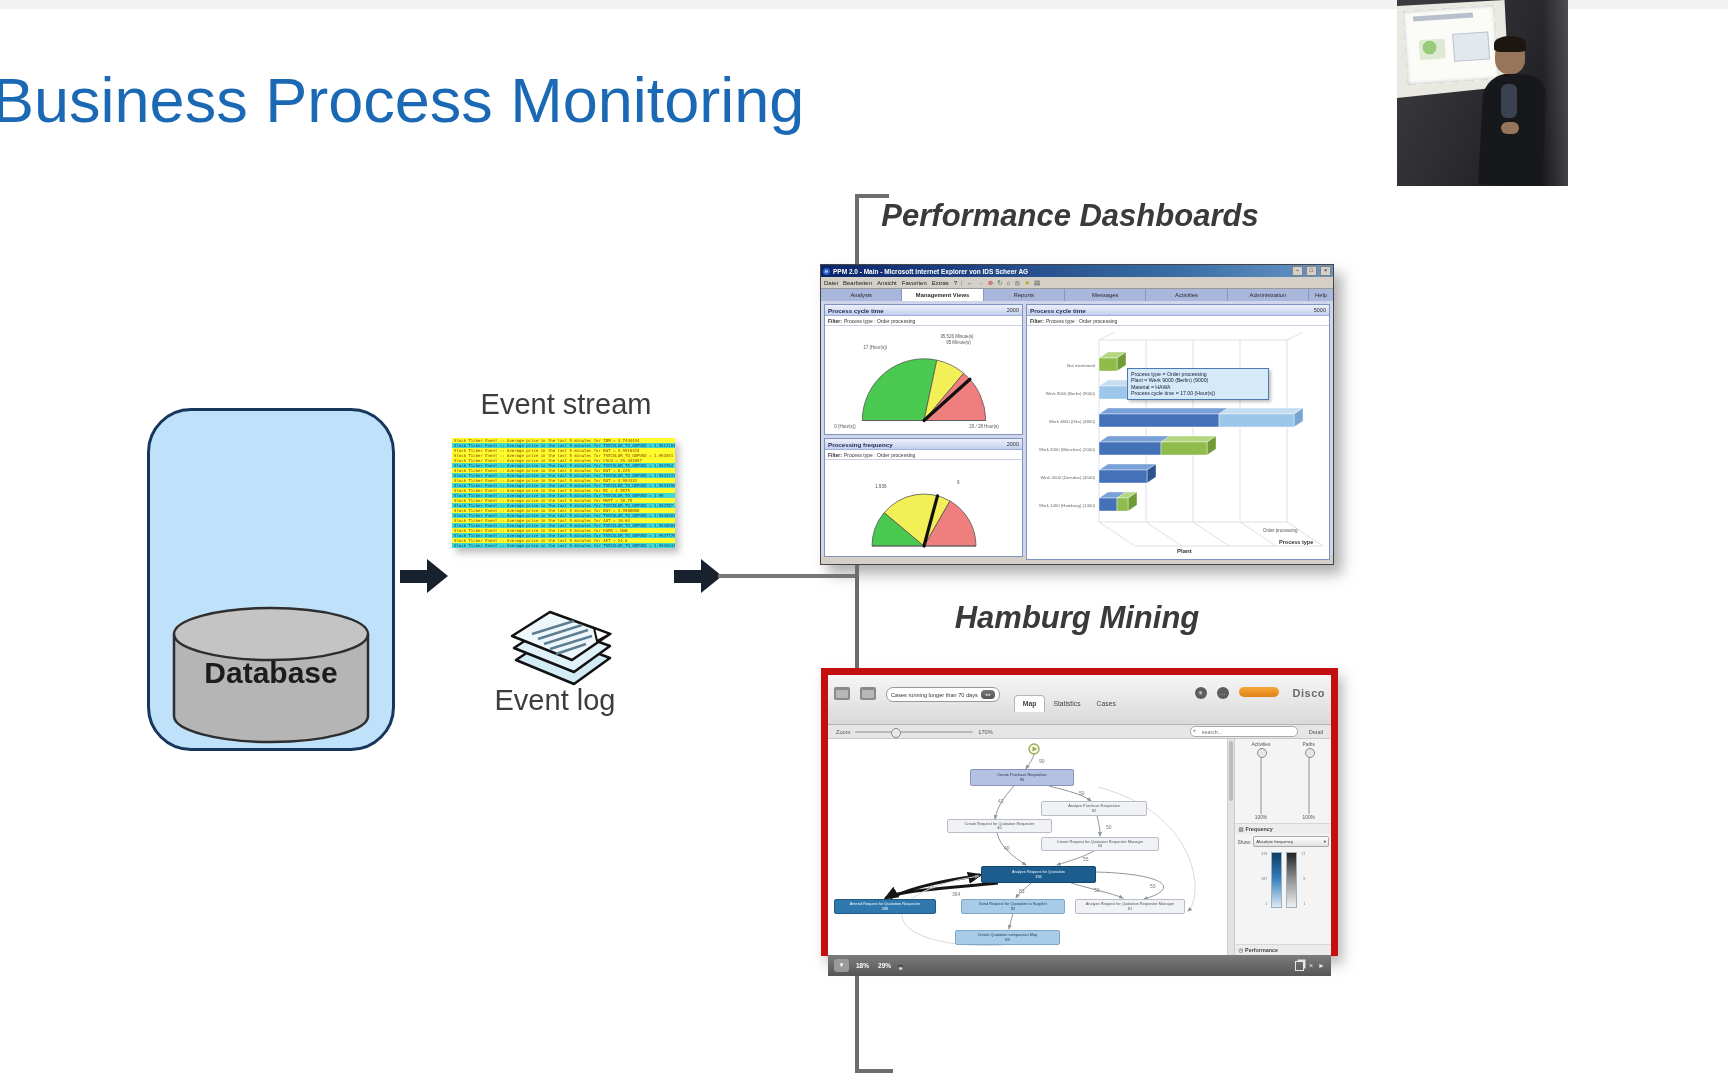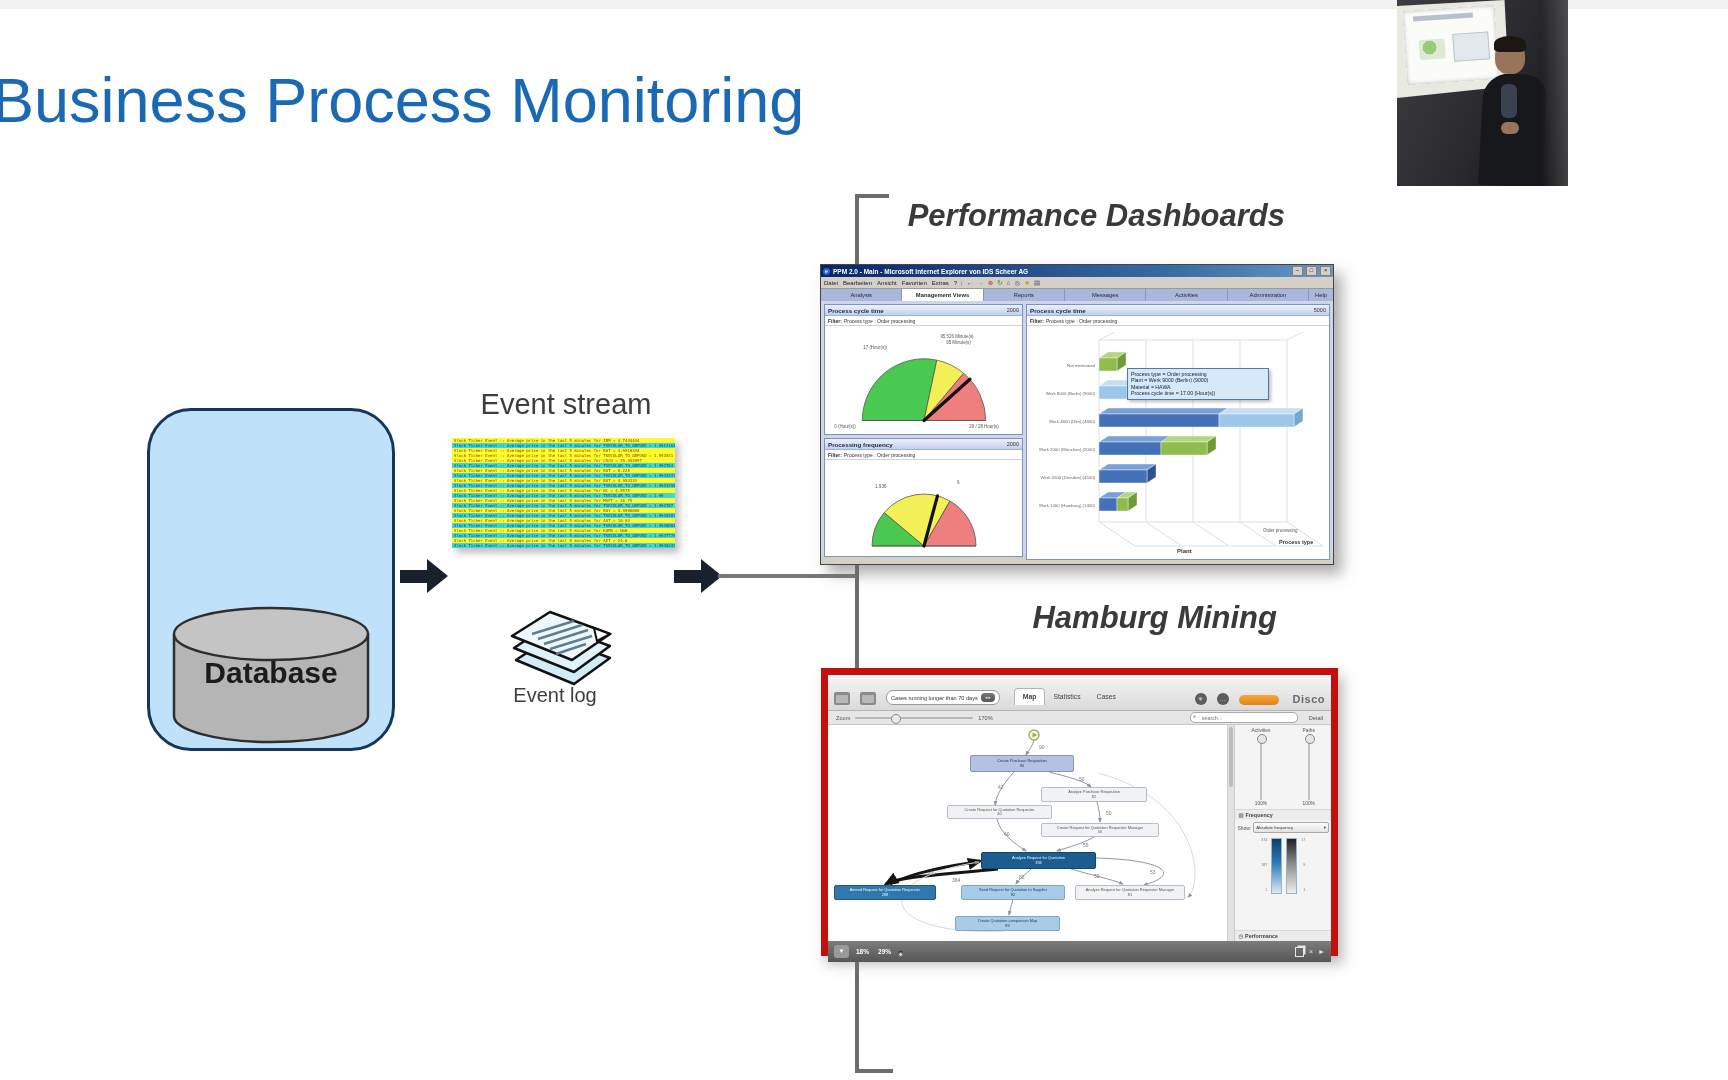--- a/index.html
+++ b/index.html
@@ -41,24 +41,24 @@
 
   
   .arrow{display:flex;align-items:center;}
   .arrow .stem{width:27px;height:13px;background:#18222f;}
   .arrow .head{width:0;height:0;border-top:17px solid transparent;border-bottom:17px solid transparent;border-left:21px solid #18222f;}
   .connector{left:718px;top:574px;width:139px;height:4px;background:#777;}
   .bracket-v{left:855px;top:194px;width:4px;height:879px;background:#6d6d6d;}
   .bracket-top{left:855px;top:194px;width:34px;height:4px;background:#6d6d6d;}
   .bracket-bot{left:855px;top:1069px;width:38px;height:4px;background:#6d6d6d;}
 
-  .event-log-label{left:478px;top:684px;width:154px;text-align:center;font-size:20px;color:#3d3d3d;white-space:nowrap;}
-
-  
-  .sec-heading{font-size:31px;font-weight:bold;font-style:italic;color:#3a3a3a;text-align:right;white-space:nowrap;}
+  .event-log-label{left:478px;top:684px;width:154px;text-align:center;font-size:29px;color:#3d3d3d;white-space:nowrap;}
+
+  
+  .sec-heading{font-size:31px;font-weight:bold;font-style:italic;color:#3a3a3a;text-align:center;white-space:nowrap;}
   .h-dash{left:855px;top:198px;width:430px;}
   .h-mine{left:877px;top:600px;width:400px;}
 
   
   .ppm{left:820px;top:264px;width:512px;height:299px;background:#d4d0c8;border:1px solid #444;box-shadow:8px 9px 13px rgba(110,110,110,.55);font-family:"Liberation Sans",sans-serif;}
   .ppm-titlebar{height:12px;background:linear-gradient(90deg,#0a246a,#3a6ea5 70%,#6a96c8);display:flex;align-items:center;color:#fff;font-size:6.5px;padding:0 2px;gap:3px;}
   .ppm-title{flex:1;white-space:nowrap;overflow:hidden;font-weight:bold;}
   .ie-icon{width:7px;height:7px;background:#2a64c8;border-radius:50%;color:#fff;font-size:6px;line-height:7px;text-align:center;flex:none;}
   .winbtn{width:9px;height:8px;background:#d4d0c8;border:1px solid #808080;font-size:5.5px;line-height:6px;text-align:center;color:#111;flex:none;}
   .ppm-menubar{height:11px;background:#d4d0c8;display:flex;align-items:center;font-size:6px;color:#1a1a1a;padding:0 3px;gap:4px;border-bottom:1px solid #9a9a9a;}
@@ -84,21 +84,21 @@
   .panel-filter{height:9px;display:flex;align-items:center;font-size:5px;color:#333;padding:0 3px;border-bottom:1px solid #c8d2ea;gap:2px;white-space:nowrap;}
   .panel-filter b{font-weight:bold;}
   .gauge-body{position:relative;background:#fff;}
   .gauge-body svg{display:block;margin:0 auto;}
   .gauge-lbl{fill:#555;font-size:4.6px;font-family:"Liberation Sans",sans-serif;}
   .chart-body{position:relative;background:#fff;flex:1;}
   .ppm-tooltip{position:absolute;left:100px;top:42px;width:134px;background:#d6e9f8;border:1px solid #4a7ab0;font-size:5.2px;color:#10203a;padding:2px 3px;line-height:6.4px;box-shadow:2px 2px 3px rgba(0,0,0,.25);}
 
   
   .disco{left:821px;top:668px;width:517px;height:288px;border:7px solid #c40f0f;background:#ededed;box-sizing:border-box;box-shadow:5px 8px 12px rgba(120,120,120,.5);}
-  .disco-toolbar{height:25px;background:linear-gradient(#f6f6f6,#d9d9d9);border-bottom:1px solid #b5b5b5;display:flex;align-items:flex-end;padding:5px 6px;gap:10px;}
+  .disco-toolbar{height:25px;background:linear-gradient(#f6f6f6,#d9d9d9);border-bottom:1px solid #b5b5b5;display:flex;align-items:flex-start;padding:12px 6px;gap:10px;}
   .d-icon-btn{width:16px;height:13px;background:#8a8a8a;border-radius:2px;position:relative;flex:none;}
   .d-icon-btn::after{content:"";position:absolute;left:2px;top:3px;right:2px;bottom:2px;background:#b8b8b8;border-radius:1px;}
   .d-dropdown{height:13px;background:#fff;border:1px solid #9a9a9a;border-radius:7px;display:flex;align-items:center;font-size:5.6px;color:#333;padding:0 4px;gap:3px;flex:none;}
   .d-dropdown .dd-btns{width:14px;height:9px;background:linear-gradient(#777,#555);border-radius:4px;color:#eee;font-size:4.5px;line-height:9px;text-align:center;}
   .d-tabs{display:flex;align-items:flex-end;height:25px;margin-left:4px;}
   .d-tab{font-size:6.8px;color:#444;padding:4px 8px 5px;}
   .d-tab.active{background:#fff;border:1px solid #b5b5b5;border-bottom:none;border-radius:4px 4px 0 0;font-weight:bold;}
   .d-spacer{flex:1;}
   .d-circle{width:12px;height:12px;border-radius:50%;background:#5c5c5c;color:#f2f2f2;font-size:6px;line-height:12px;text-align:center;flex:none;}
   .d-account{width:40px;height:10px;border-radius:5px;background:linear-gradient(#f6a83c,#e08214);flex:none;}

